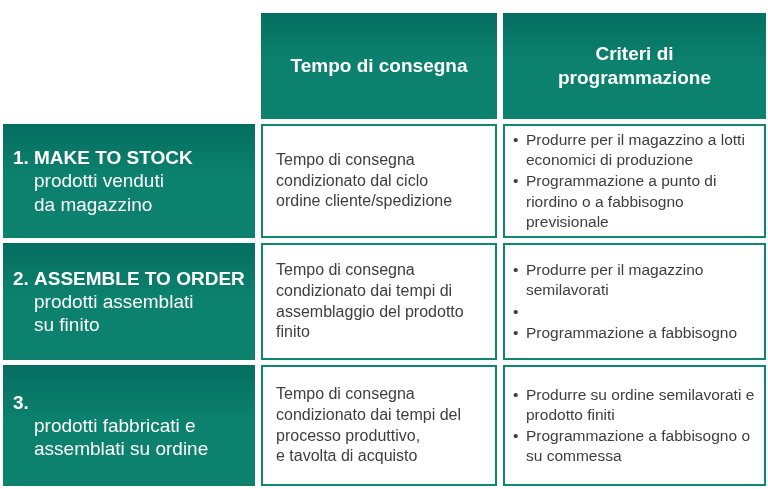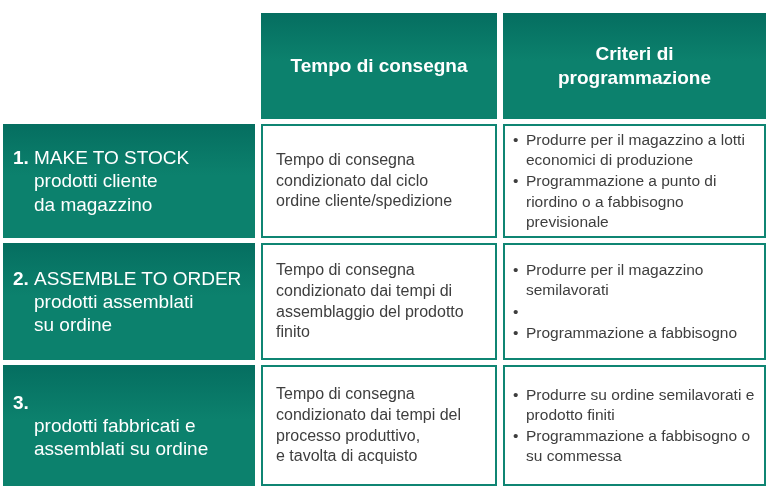--- a/index.html
+++ b/index.html
@@ -38,21 +38,21 @@
   .row-label {
     flex-direction: column;
     justify-content: center;
     padding-left: 10px;
     padding-right: 4px;
     font-size: 19px;
     line-height: 1.22;
   }
   .row-title-line { display: flex; }
   .row-num { width: 21px; font-weight: bold; flex: 0 0 auto; }
-  .row-title { font-weight: normal; }
+  .row-title { font-weight: bold; }
   .row-sub { padding-left: 21px; white-space: pre-line; }
 
   .white-cell {
     background: #ffffff;
     border: 2px solid #0f8573;
     color: #3e3e3e;
     font-size: 16px;
     line-height: 1.3;
     display: flex;
     flex-direction: column;
@@ -74,21 +74,21 @@
   <div class="corner"></div>
   <div class="green header-cell">Tempo di consegna</div>
   <div class="green header-cell">Criteri di
 programmazione</div>
 
   <div class="green row-label">
     <div class="row-title-line">
       <span class="row-num">1.</span>
         <span class="row-title">MAKE TO STOCK</span>
     </div>
-    <div class="row-sub">prodotti cliente
+    <div class="row-sub">prodotti venduti
 da magazzino</div>
   </div>
   <div class="white-cell tempo">
     <div class="pre">Tempo di consegna
 condizionato dal ciclo
 ordine cliente/spedizione</div>
   </div>
   <div class="white-cell criteri">
     <ul class="bullets">
       <li>
@@ -101,21 +101,21 @@
         </li>
     </ul>
   </div>
 
   <div class="green row-label">
     <div class="row-title-line">
       <span class="row-num">2.</span>
         <span class="row-title">ASSEMBLE TO ORDER</span>
     </div>
     <div class="row-sub">prodotti assemblati
-su ordine</div>
+su finito</div>
   </div>
   <div class="white-cell tempo">
     <div class="pre">Tempo di consegna
 condizionato dai tempi di
 assemblaggio del prodotto
 finito</div>
   </div>
   <div class="white-cell criteri">
     <ul class="bullets">
       <li>

